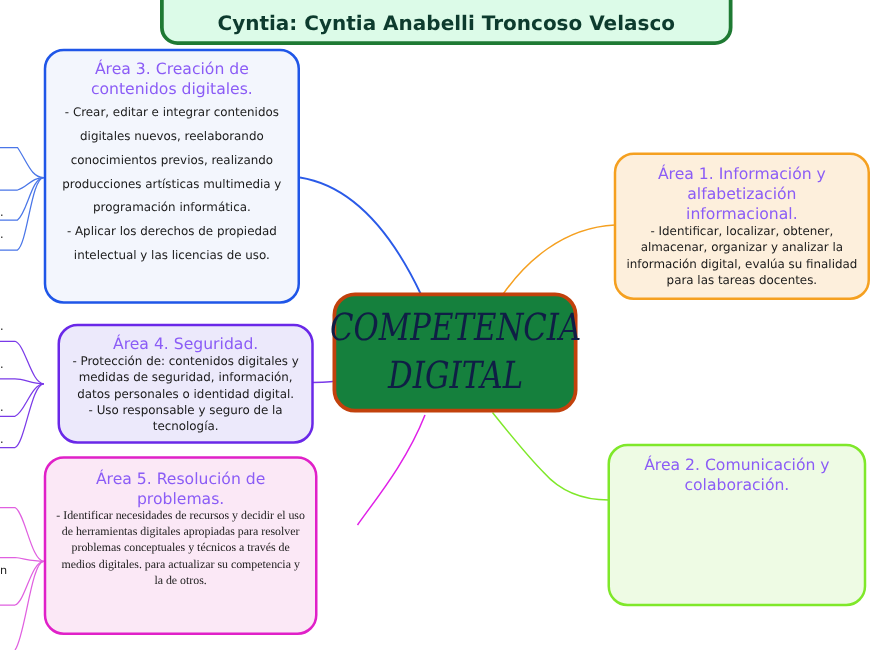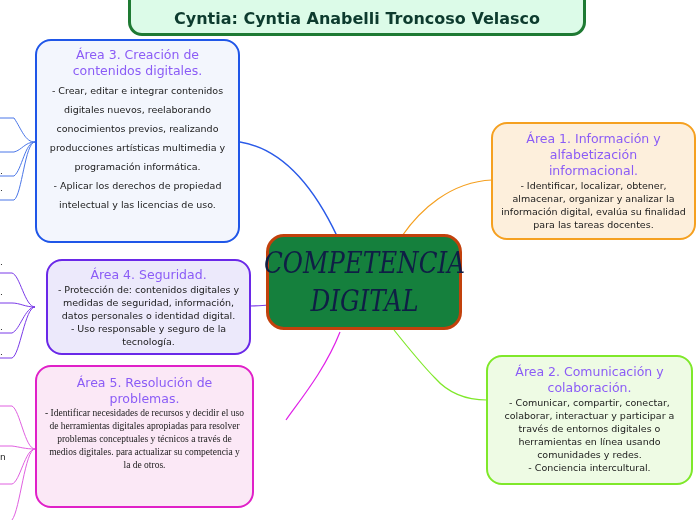--- a/index.html
+++ b/index.html
@@ -91,15 +91,13 @@
   <div class="body" style="white-space:pre-line;font-family:Liberation Serif, serif;">- Identificar necesidades de recursos y decidir el uso de herramientas digitales apropiadas para resolver problemas conceptuales y técnicos  a través de medios digitales. para actualizar su competencia y la de otros.</div>
 </div>
 
 <div class="node a1">
   <div class="title" style="padding:0 18px;">Área 1. Información y alfabetización informacional.</div>
   <div class="body" style="white-space:pre-line;">- Identificar, localizar, obtener, almacenar, organizar y analizar la información digital, evalúa su finalidad para las tareas docentes.</div>
 </div>
 
 <div class="node a2">
   <div class="title" style="padding:0 14px;">Área 2. Comunicación y colaboración.</div>
-  <div class="body" style="white-space:pre-line;">- Comunicar, compartir, conectar, colaborar, interactuar y participar a través de entornos digitales o herramientas en línea usando comunidades y redes.
-- Conciencia intercultural.</div>
 </div>
 
 </body></html>

